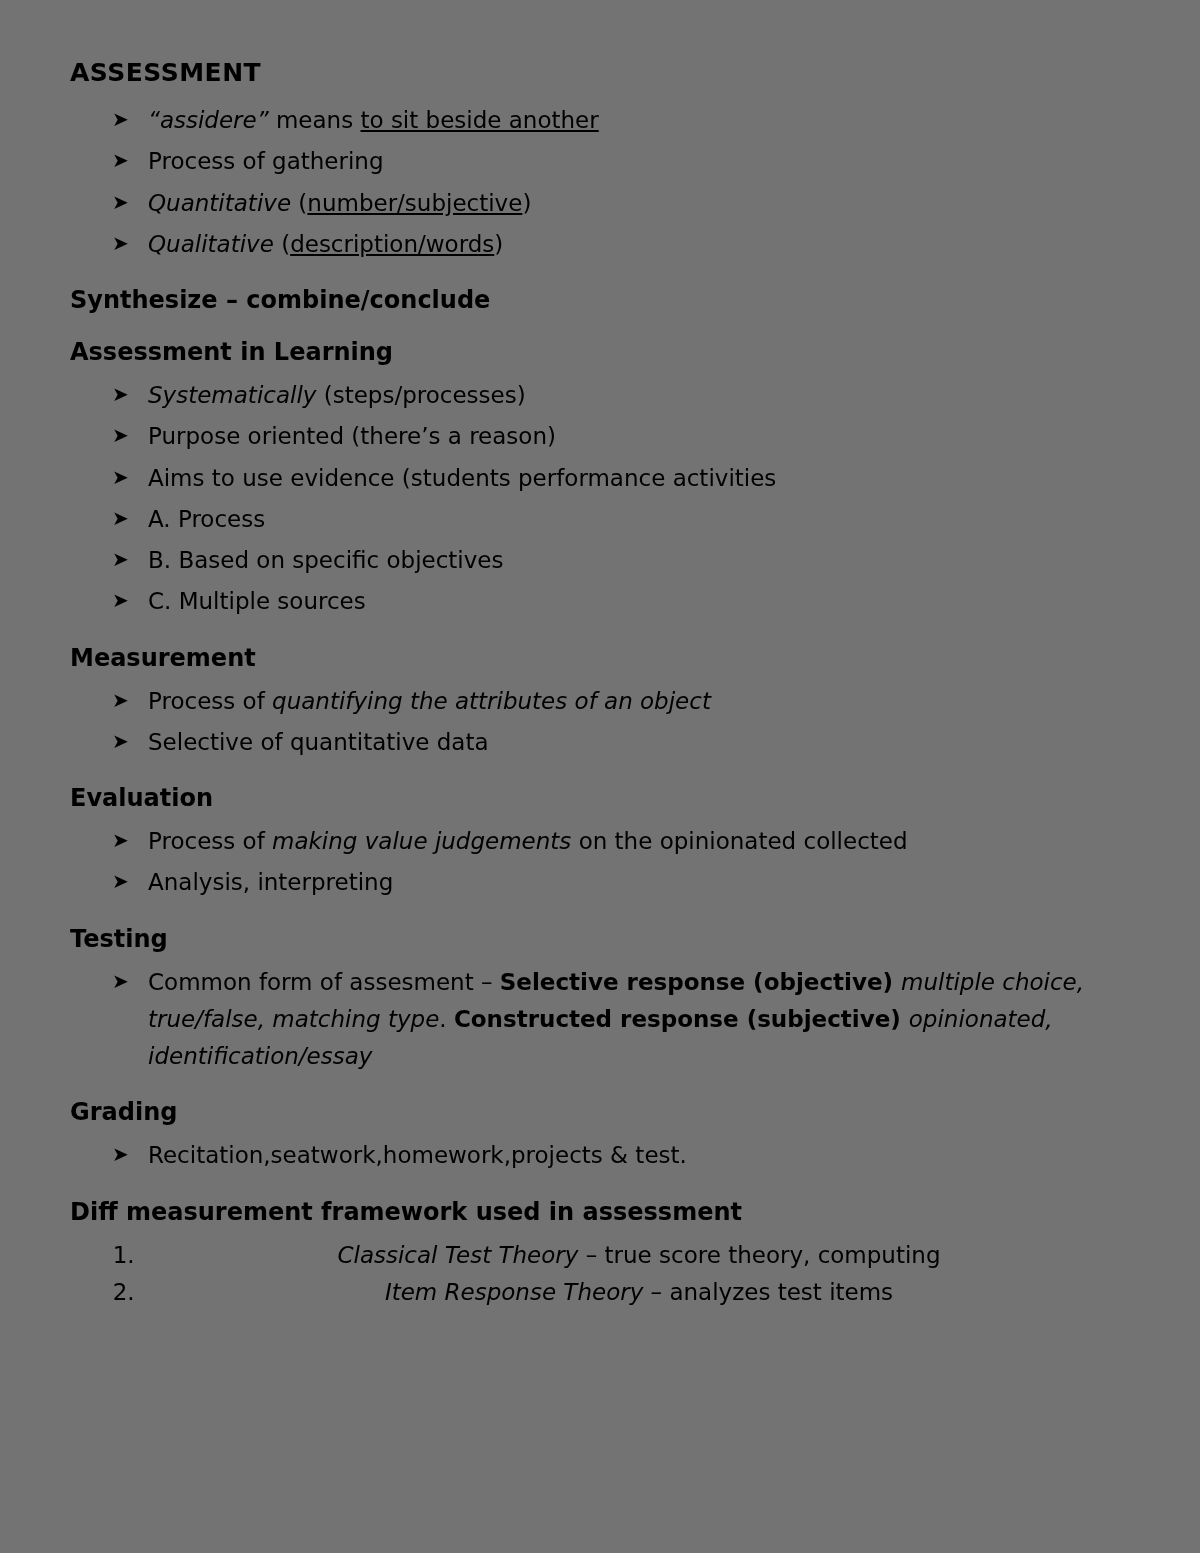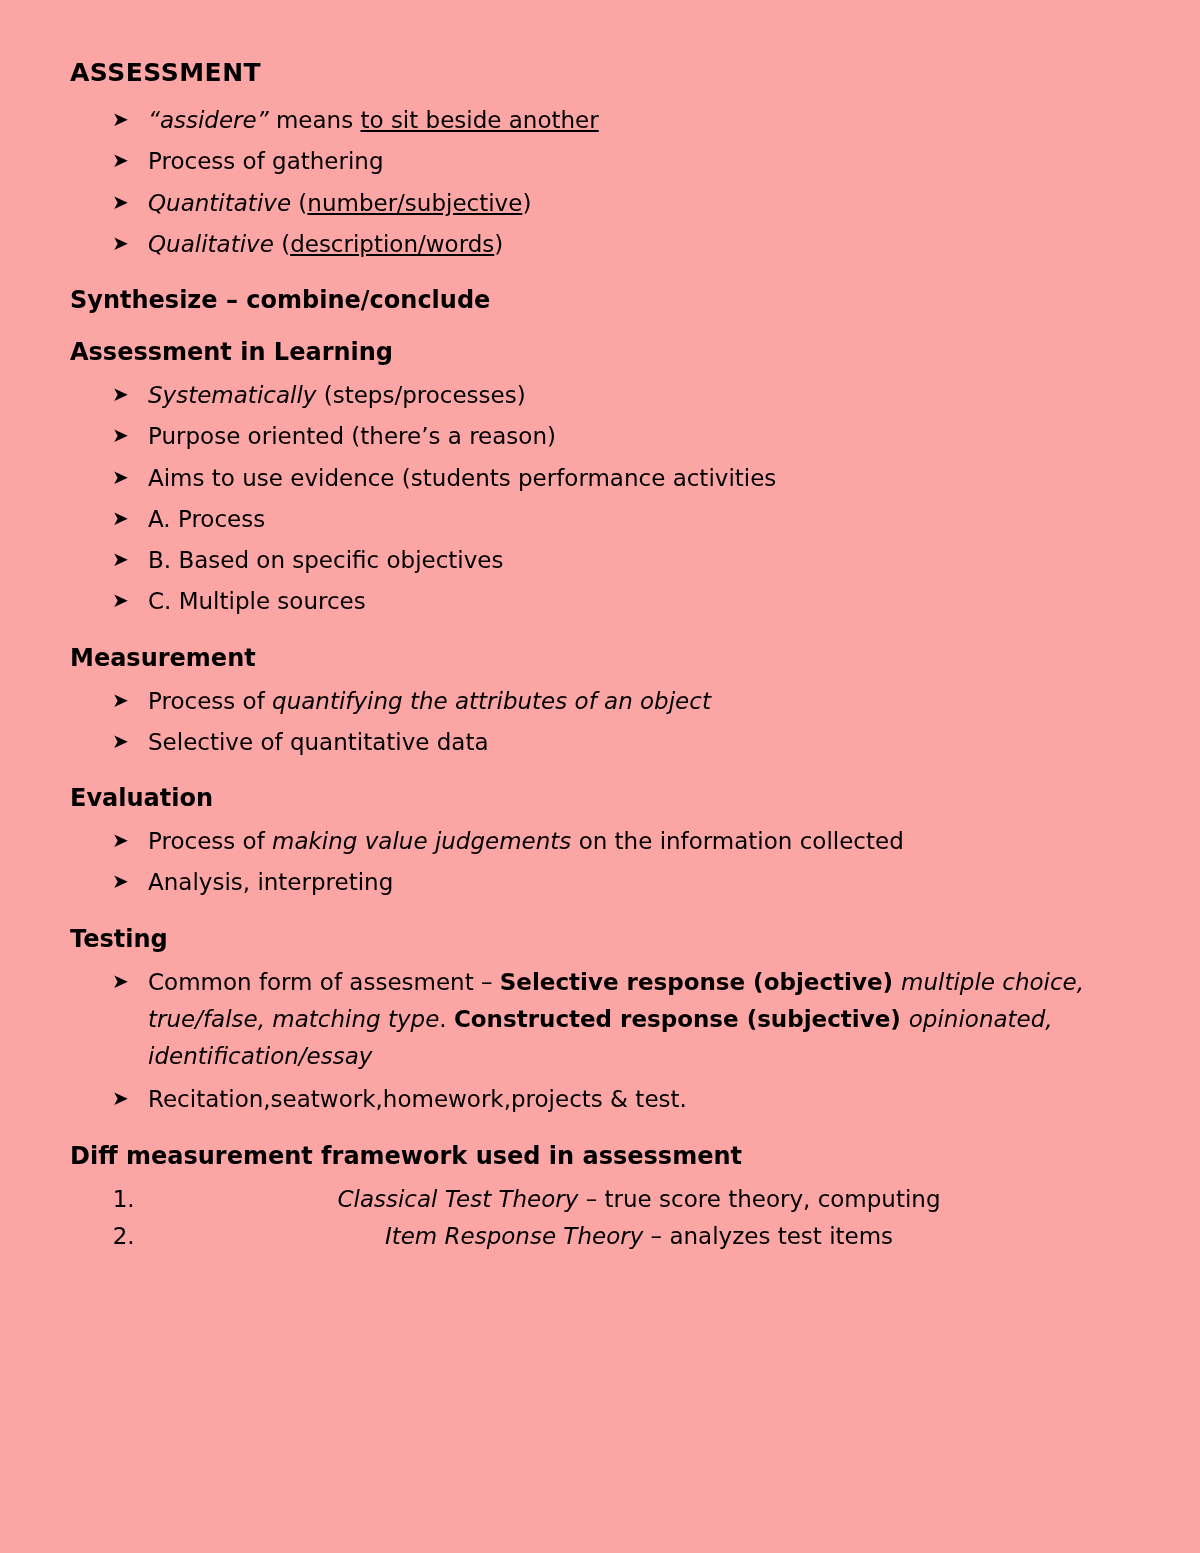--- a/index.html
+++ b/index.html
@@ -12,21 +12,21 @@
     min-height: 1553px;
     font-family: "DejaVu Sans", sans-serif;
     color: #000000;
     -webkit-font-smoothing: antialiased;
   }
   .page {
     width: 1200px;
     min-height: 1553px;
     box-sizing: border-box;
     padding: 58px 70px 40px 70px;
-    background: #fca5a5;
+    background: #737373;
   }
   .doc-title {
     font-size: 25px;
     font-weight: bold;
     letter-spacing: 0.5px;
     margin: 0 0 14px 0;
     line-height: 1.2;
   }
   .heading {
     font-size: 24px;
@@ -101,31 +101,32 @@
       <div class="block-group">
         <div class="heading"><span class="bold">Measurement</span></div>
         <ul class="bullets">
           <li><span>Process of </span><span class="italic">quantifying the attributes of an object</span></li>
           <li><span>Selective of quantitative data</span></li>
         </ul>
       </div>
       <div class="block-group">
         <div class="heading"><span class="bold">Evaluation</span></div>
         <ul class="bullets">
-          <li><span>Process of </span><span class="italic">making value judgements</span><span> on the information collected</span></li>
+          <li><span>Process of </span><span class="italic">making value judgements</span><span> on the opinionated collected</span></li>
           <li><span>Analysis, interpreting</span></li>
         </ul>
       </div>
       <div class="block-group">
         <div class="heading"><span class="bold">Testing</span></div>
         <ul class="bullets">
           <li><span>Common form of assesment – </span><span class="bold">Selective response (objective) </span><span class="italic">multiple choice, true/false, matching type</span><span>. </span><span class="bold">Constructed response (subjective) </span><span class="italic">opinionated, identification/essay</span></li>
         </ul>
       </div>
       <div class="block-group">
+        <div class="heading"><span class="bold">Grading</span></div>
         <ul class="bullets">
           <li><span>Recitation,seatwork,homework,projects &amp; test.</span></li>
         </ul>
       </div>
       <div class="block-group">
         <div class="heading"><span class="bold">Diff measurement framework used in assessment</span></div>
         <ol class="numbered">
           <li><span class="italic">Classical Test Theory</span><span> – true score theory, computing</span></li>
           <li><span class="italic">Item Response Theory</span><span> – analyzes test items</span></li>
         </ol>

